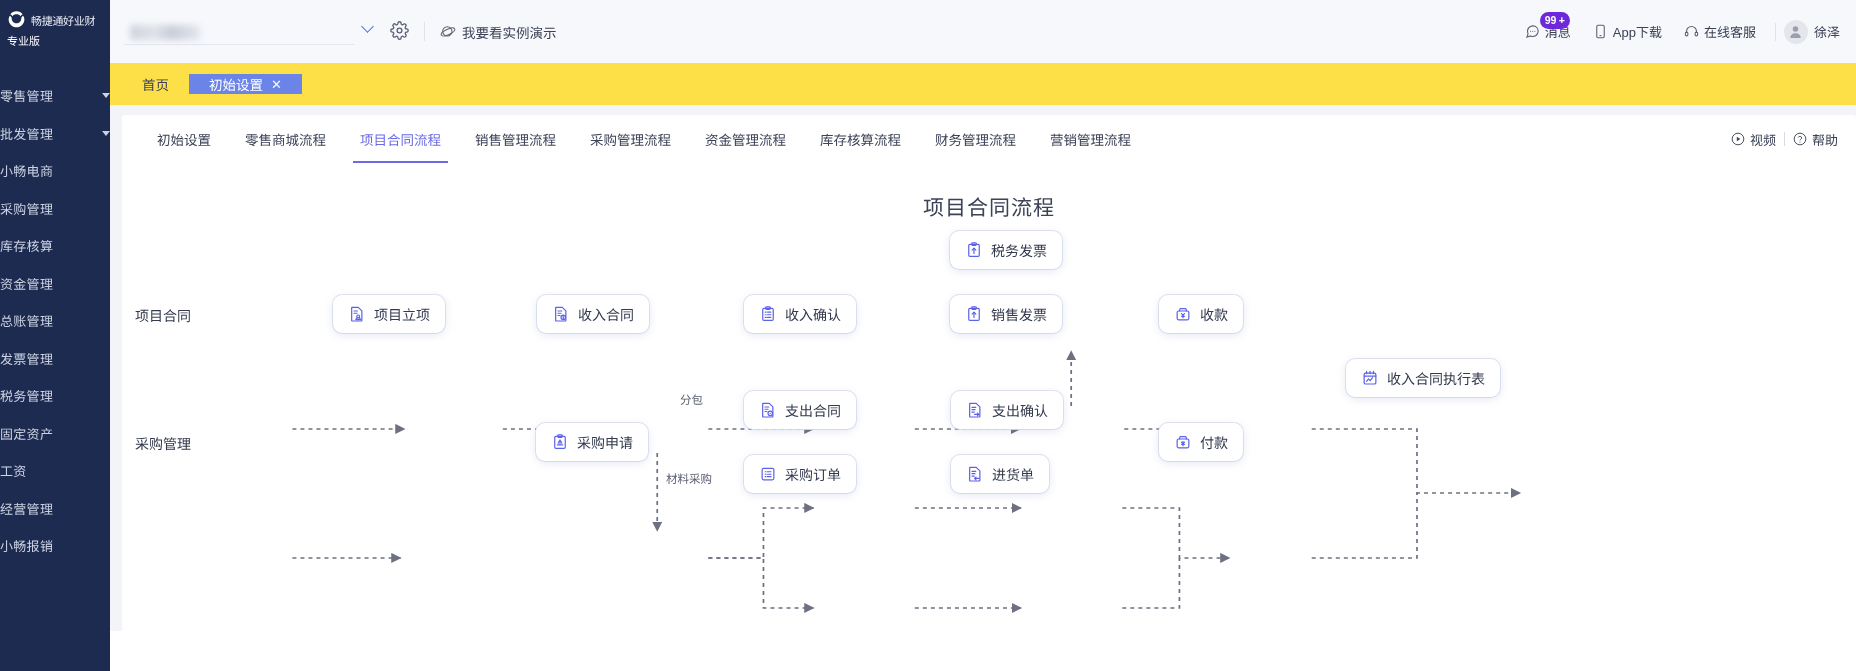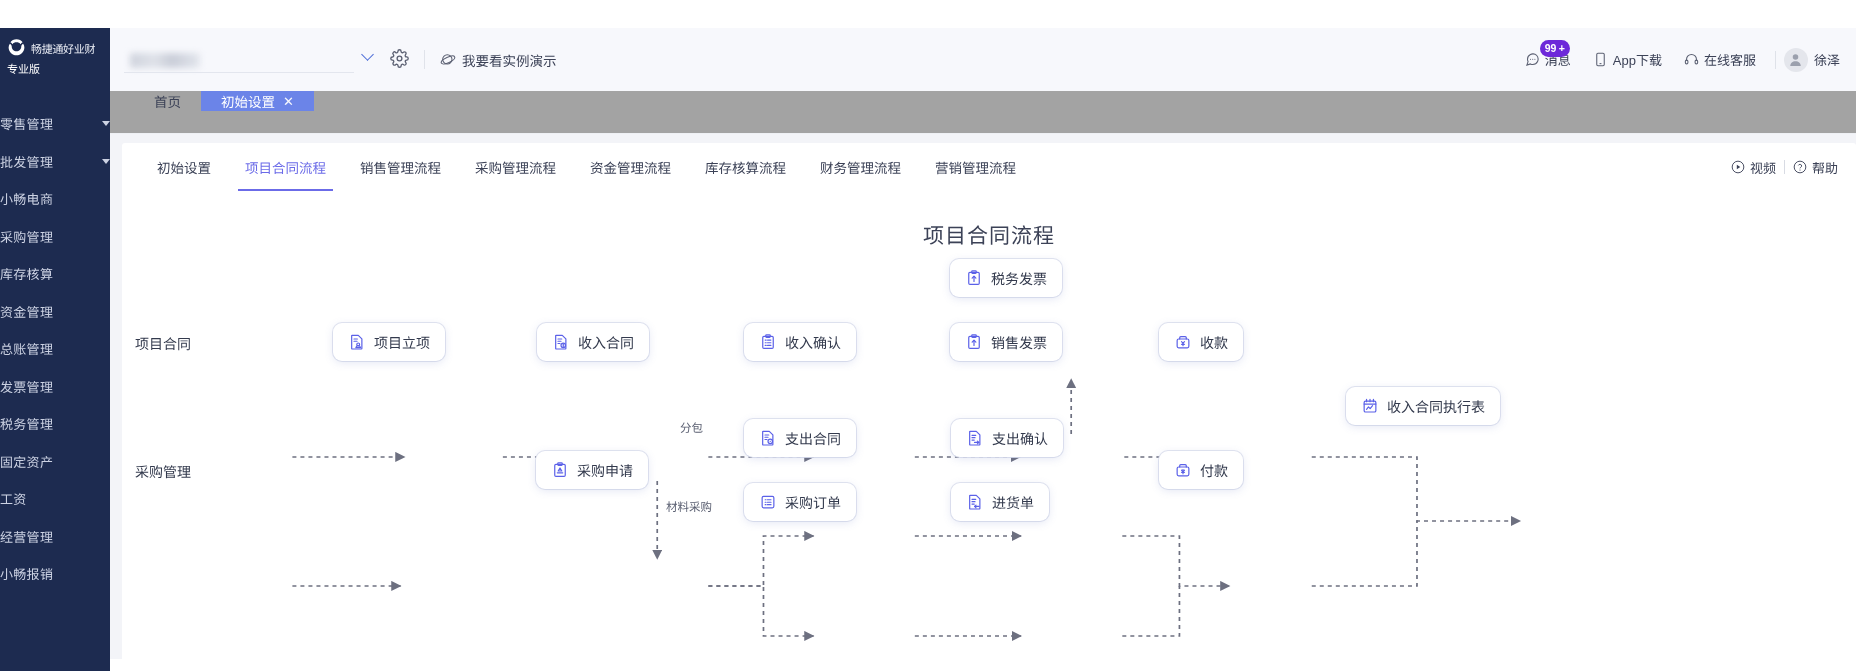--- a/index.html
+++ b/index.html
@@ -3,21 +3,21 @@
 <meta charset="utf-8">
 <title>畅捷通好业财 — 项目合同流程</title>
 <style>
   * { box-sizing: border-box; margin: 0; padding: 0; }
   html, body {
     width: 1856px; height: 671px;
     font-family: "Liberation Sans", "DejaVu Sans", sans-serif;
     background: #ffffff;
     overflow: hidden;
   }
-  .app { position: relative; width: 1856px; height: 631px; display: flex; margin-top: 28px; }
+  .app { position: relative; width: 1856px; height: 631px; display: flex; }
 
   
   .sidebar {
     width: 110px; height: 671px;
     background: #1d2b50;
     flex: 0 0 110px;
     position: relative;
     overflow: hidden;
   }
   .logo-block {
@@ -123,23 +123,23 @@
   .avatar {
     width: 24px; height: 24px; border-radius: 50%;
     background: #e4e6ec; display:flex; align-items:center; justify-content:center;
     color: #9ba0ad; margin-right: 6px;
   }
   .user-name { font-size: 13px; color: #3c4257; }
 
   
   .tabstrip {
     height: 43px; flex: 0 0 43px;
-    background: #a3a3a3;
-    display: flex; align-items: flex-start;
-    padding-left: 24px;
+    background: #fde047;
+    display: flex; align-items: center;
+    padding-left: 12px;
     border-bottom: 1px solid #eef0f4;
   }
   .tab {
     display: flex; align-items: center; justify-content: center;
     padding: 0 20px; font-size: 13.5px; color: #3c4257;
     cursor: pointer; gap: 8px;
   }
   .tab.active { background: #6b84e8; color: #ffffff; }
   .tab .close-x { font-size: 13px; opacity: .95; }
 
@@ -349,20 +349,23 @@
         </div>
       </div>
 
     <div class="content">
       <div class="card">
 
         <div class="subtabs">
           <div style="display:flex;align-items:center;" id="subtabs">
               <div class="subtab">
                 <span>初始设置</span>
+              </div>
+              <div class="subtab">
+                <span>零售商城流程</span>
               </div>
               <div class="subtab active">
                 <span>项目合同流程</span>
               </div>
               <div class="subtab">
                 <span>销售管理流程</span>
               </div>
               <div class="subtab">
                 <span>采购管理流程</span>
               </div>

